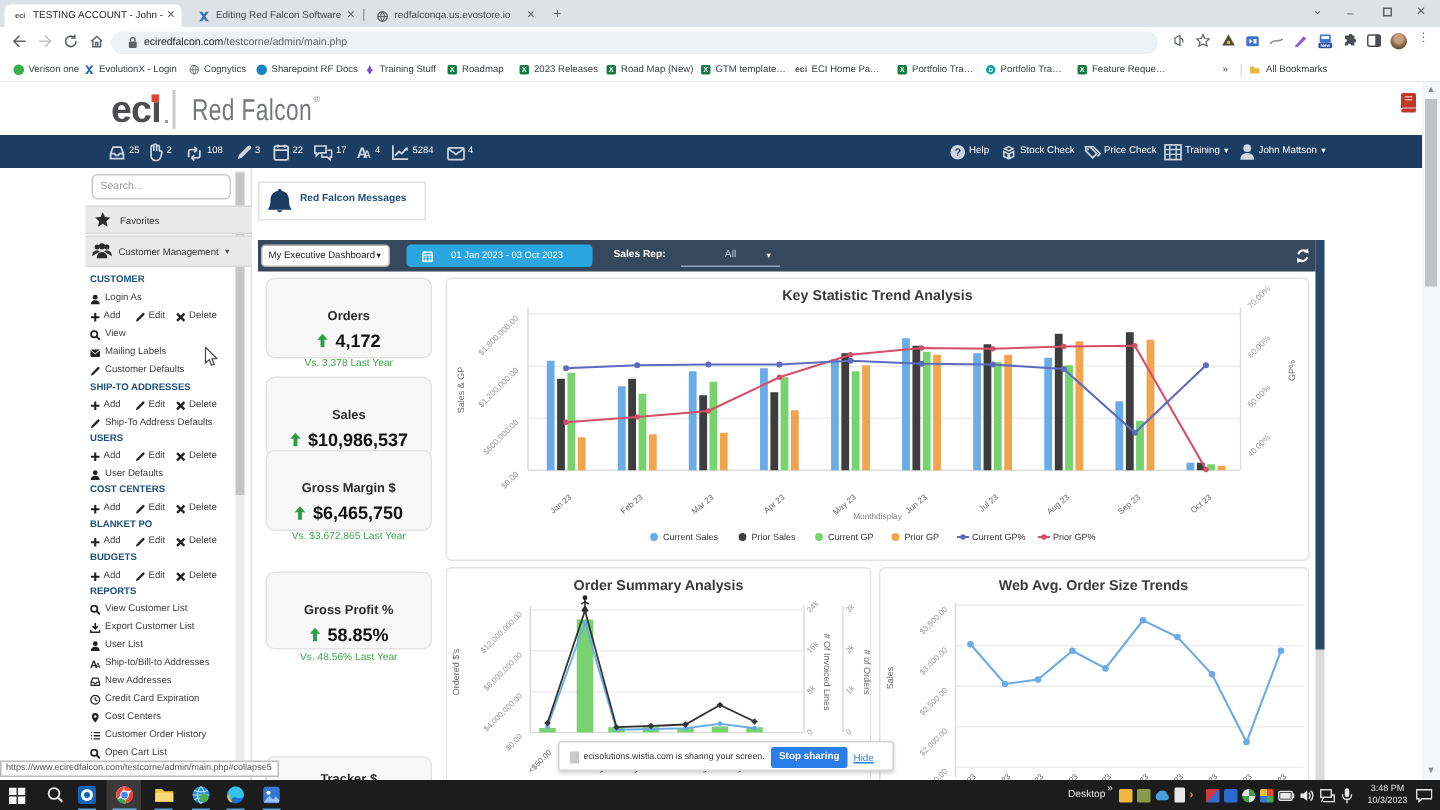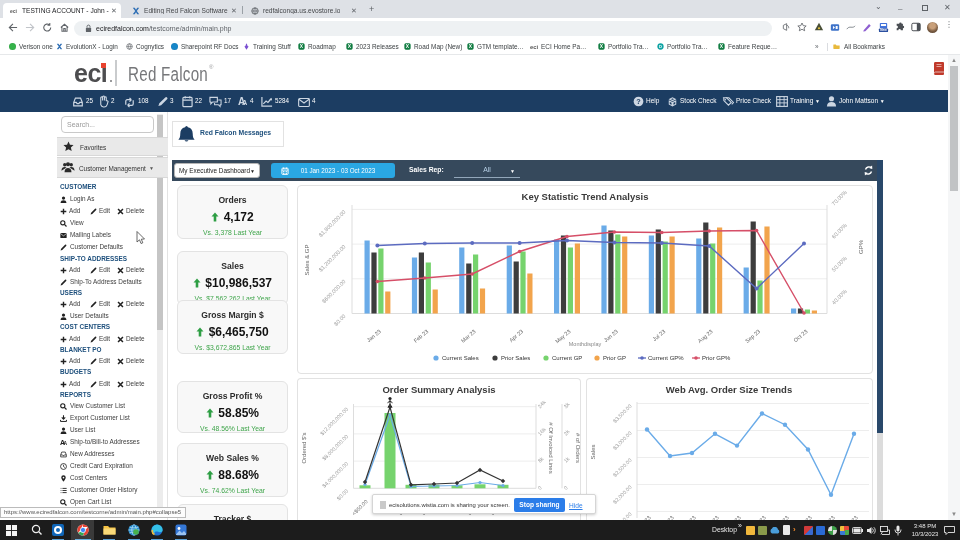--- a/index.html
+++ b/index.html
@@ -49,21 +49,21 @@
 #msgcard{top:121px;left:172px;width:112px;height:26px;background:#fff;border:1px solid #e2e2e2;}
 #msgtxt{top:129px;left:200px;font-size:6.8px;font-weight:bold;color:#1d4f7c;}
 #toolbar{top:160px;left:172px;width:708px;height:21px;background:#36495c;}
 #tbsel{top:163px;left:174px;width:86px;height:15px;background:#fff;border:1px solid #b5b5b5;border-radius:3px;font-size:6.4px;color:#222;line-height:13px;padding-left:4px;}
 #tbdate{top:163px;left:271px;width:124px;height:15px;background:#2aa7e3;border-radius:3px;color:#fff;font-size:6.3px;line-height:15px;text-align:center;}
 #tbsr{top:166px;left:409px;font-size:6.8px;color:#fff;font-weight:bold;}
 #tball{top:166px;left:454px;width:66px;font-size:6.8px;color:#b9d2e8;text-align:center;}
 #tballul{top:177px;left:454px;width:66px;height:1px;background:#93a7ba;}
 
 .mcard{position:absolute;left:177px;width:111px;background:#f8f8f8;border:1px solid #e3e3e3;border-radius:6px;text-align:center;}
-.mt{font-size:8.6px;font-weight:bold;color:#2b2b2b;margin-top:9px;}
+.mt{font-size:8.6px;font-weight:bold;color:#2b2b2b;margin-top:19px;}
 .mv{font-size:12px;font-weight:bold;color:#111;margin-top:5px;}
 .mv .arw{vertical-align:-1px;margin-right:1px;}
 .ms{font-size:6.8px;color:#3fa54b;margin-top:5px;}
 
 .panel{position:absolute;background:#fff;border:1px solid #e2e2e2;border-radius:4px;}
 
 #navscroll{top:160px;left:877px;width:6px;height:360px;background:#dcdcdc;}
 #navthumb{top:160px;left:877px;width:6px;height:273px;background:#29486a;}
 #brscroll{top:55px;left:948px;width:12px;height:465px;background:#f5f6f7;}
 #brthumb{top:66px;left:950px;width:8px;height:125px;background:#c1c3c5;}
@@ -529,27 +529,20 @@
           <path d="M4 0.5 L7.5 4.5 H5.3 V9.5 H2.7 V4.5 H0.5 Z" fill="#2e9e44"></path>
         </svg> $6,465,750</div>
  <div class="ms">Vs. $3,672,865 Last Year</div>
 </div>
 <div class="mcard" style="top:381px;height:52px;">
  <div class="mt">Gross Profit %</div>
  <div class="mv"><svg class="arw" width="8" height="10" viewBox="0 0 8 10">
           <path d="M4 0.5 L7.5 4.5 H5.3 V9.5 H2.7 V4.5 H0.5 Z" fill="#2e9e44"></path>
         </svg> 58.85%</div>
  <div class="ms">Vs. 48.56% Last Year</div>
-</div>
-<div class="mcard" style="top:443px;height:54px;">
- <div class="mt">Web Sales %</div>
- <div class="mv"><svg class="arw" width="8" height="10" viewBox="0 0 8 10">
-          <path d="M4 0.5 L7.5 4.5 H5.3 V9.5 H2.7 V4.5 H0.5 Z" fill="#2e9e44"></path>
-        </svg> 88.68%</div>
- <div class="ms">Vs. 74.62% Last Year</div>
 </div>
 <div class="mcard" style="top:504px;height:36px;">
  <div class="mt" style="margin-top:9px;">Tracker $</div>
 </div>
 
 <div class="panel" style="left:297px;top:185px;width:576px;height:189px;"></div>
 <svg class="abs" style="left:297px;top:185px;" width="576" height="189" viewBox="0 0 576 189">
       <text x="288" y="15" font-size="9.5" font-weight="bold" fill="#3a3a3a" text-anchor="middle">Key Statistic Trend Analysis</text>
       <line x1="55" y1="93.8" x2="530" y2="93.8" stroke="#ededed" stroke-width="1"></line>
       <line x1="55" y1="59.1" x2="530" y2="59.1" stroke="#ededed" stroke-width="1"></line>

